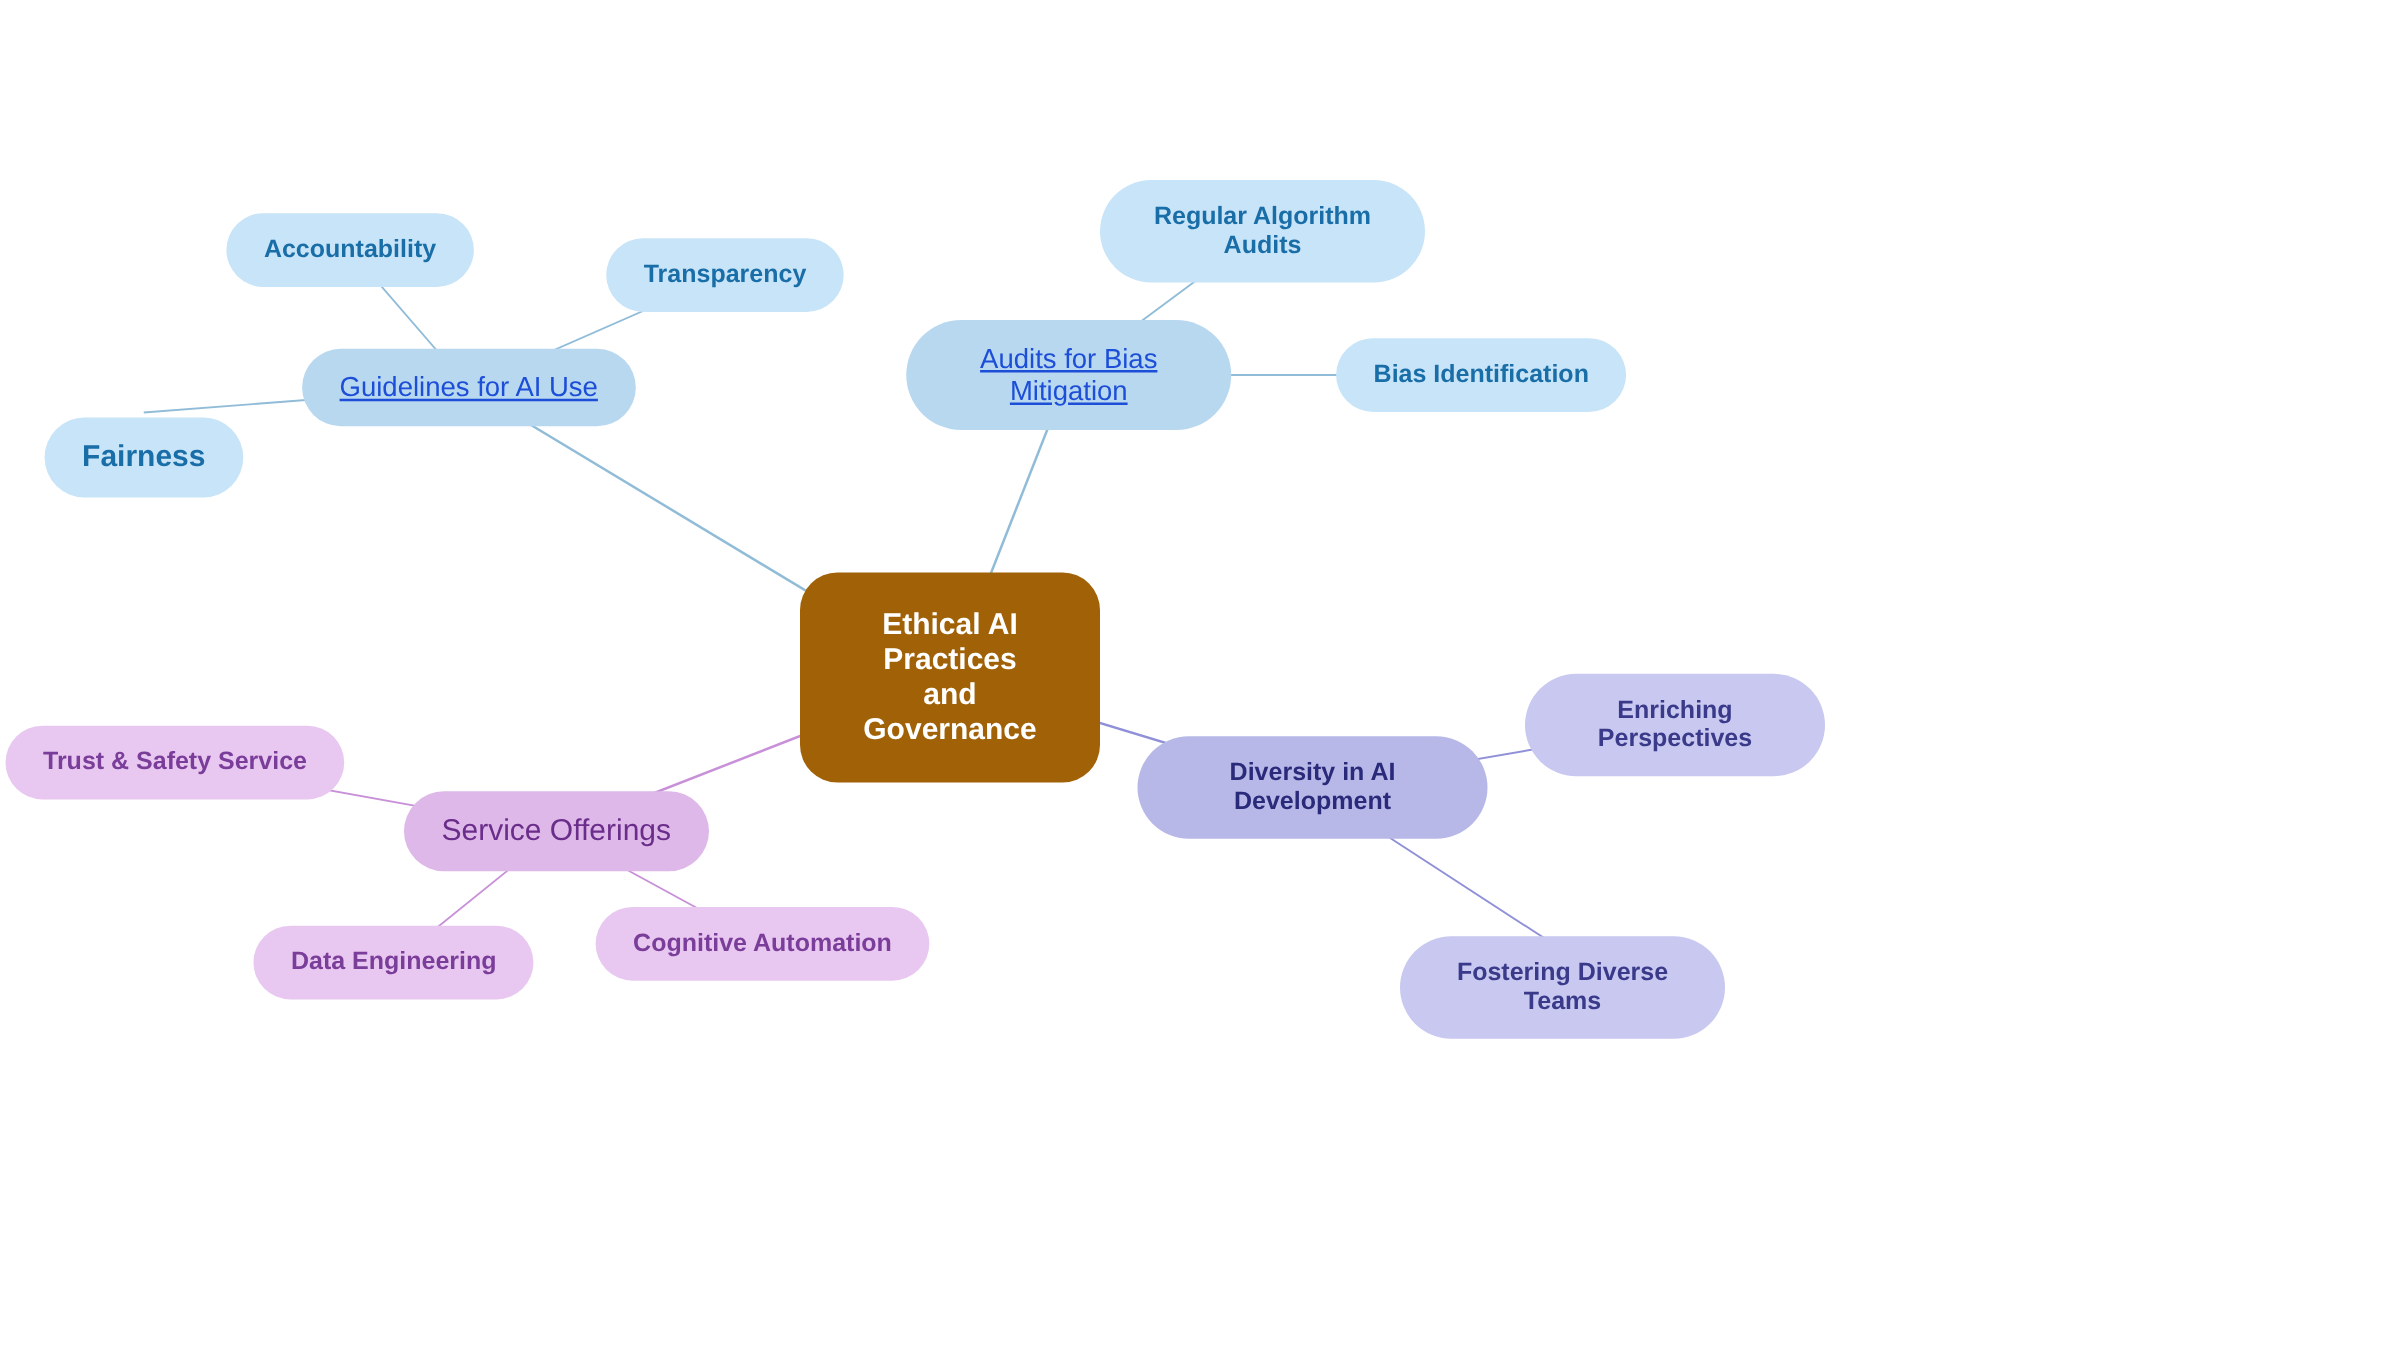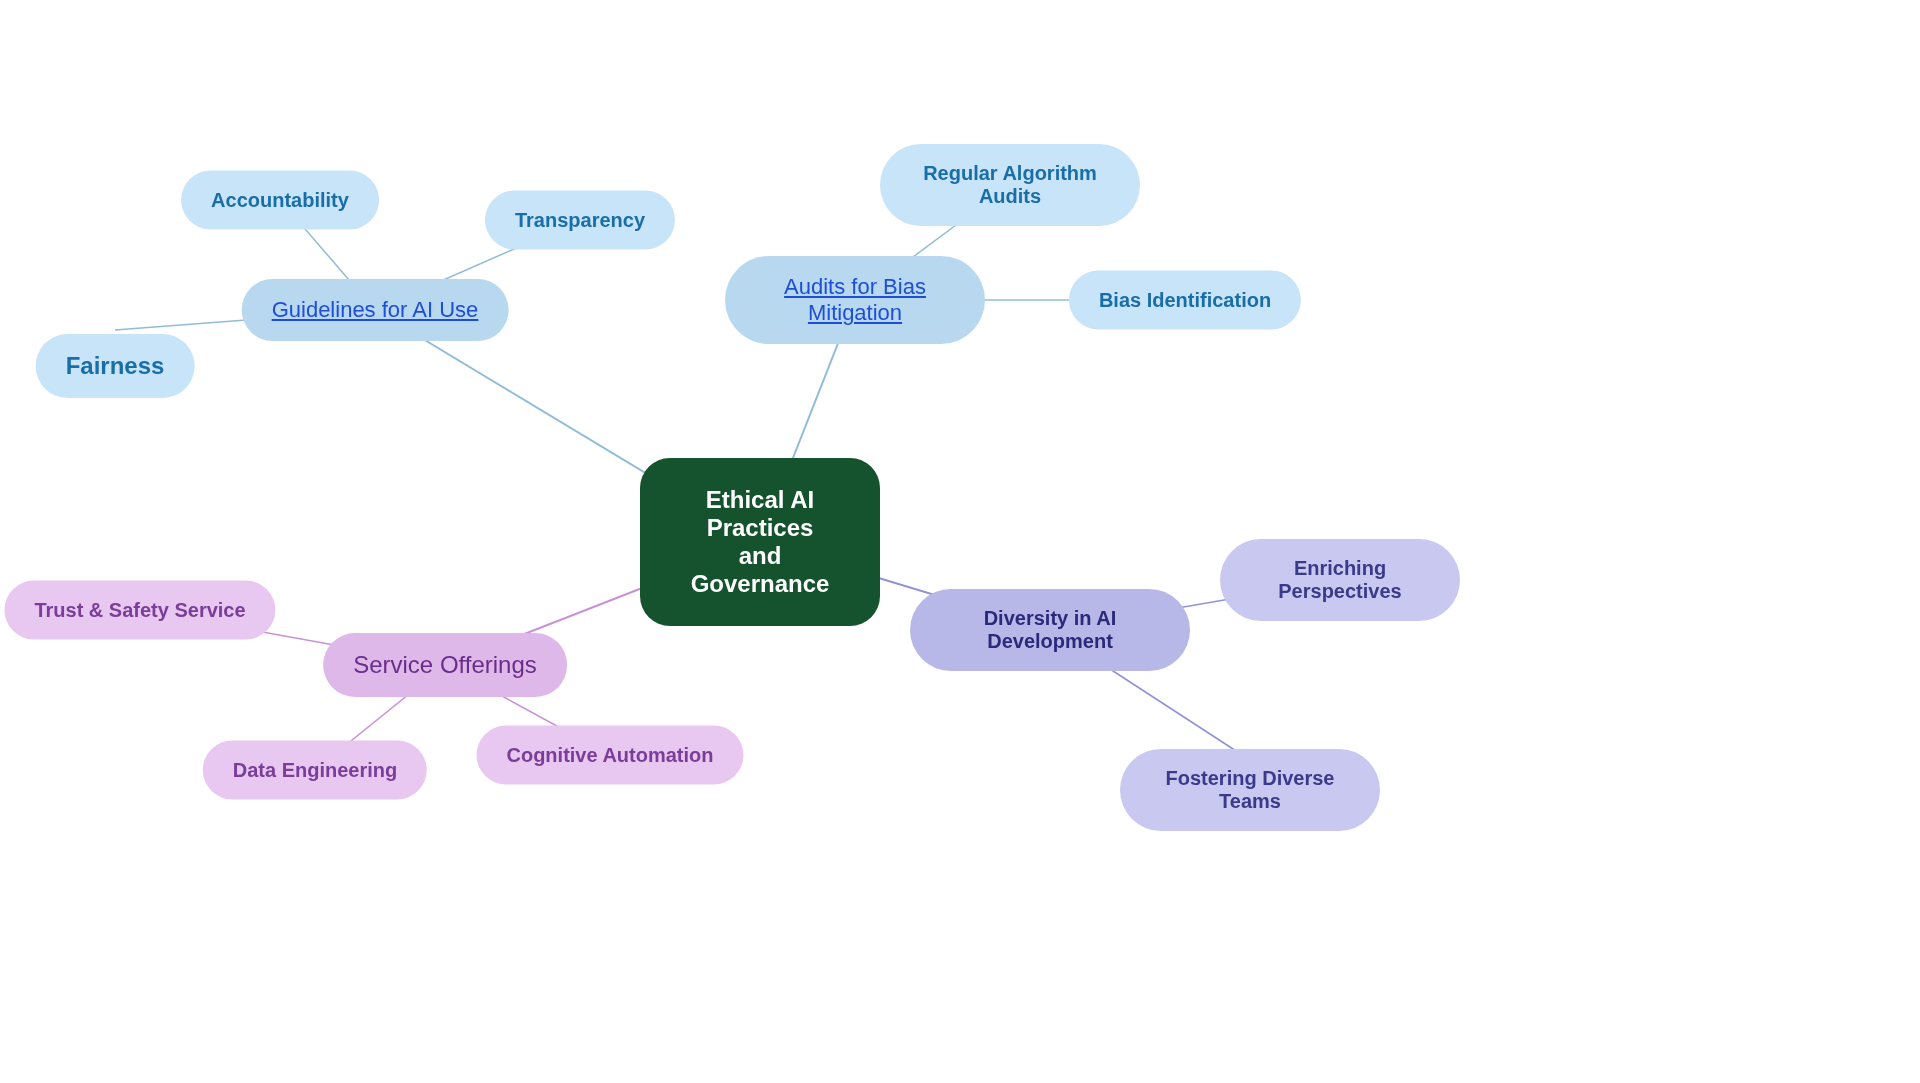--- a/index.html
+++ b/index.html
@@ -28,21 +28,21 @@
       justify-content: center;
       text-align: center;
       font-size: 22px;
       font-weight: 700;
       padding: 18px 30px;
       cursor: pointer;
       transform: translate(-50%, -50%);
     }
 
     .node-center {
-      background: #14532d;
+      background: #a16207;
       color: #ffffff;
       font-size: 24px;
       font-weight: 600;
       border-radius: 30px;
       padding: 28px 44px;
       width: 240px;
     }
 
     .node-blue {
       background: #c8e4f8;

